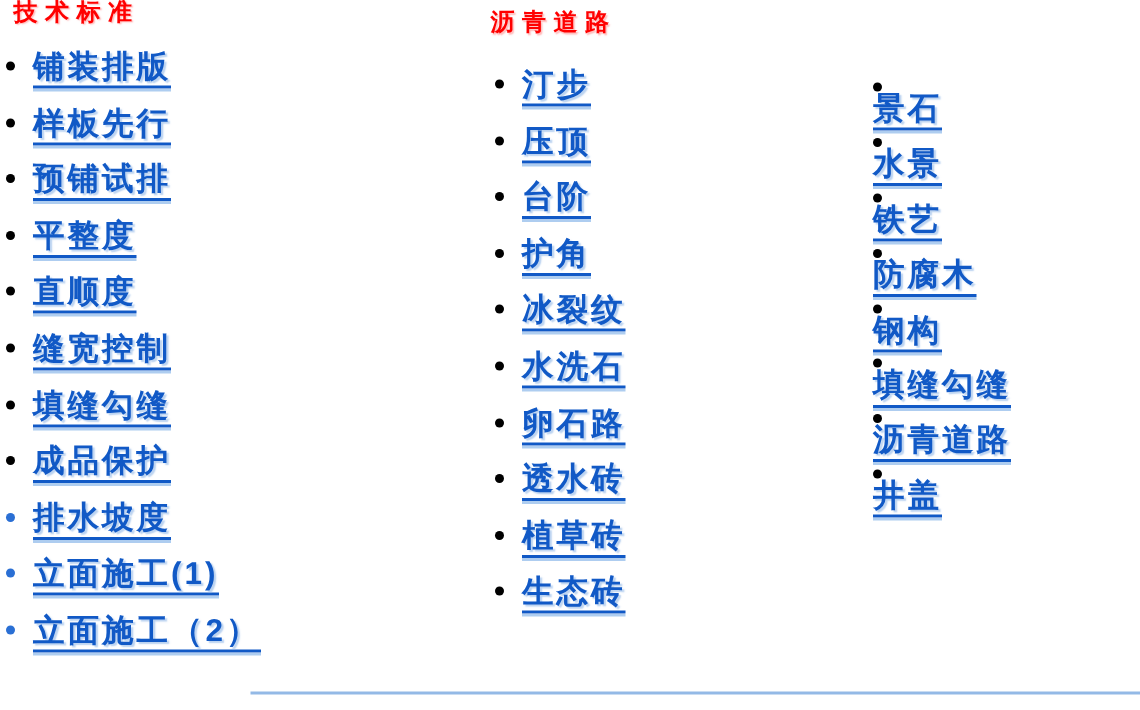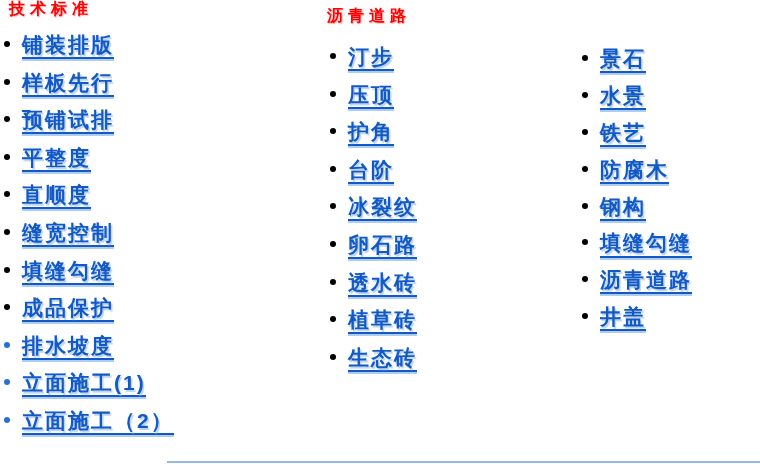--- a/index.html
+++ b/index.html
@@ -12,21 +12,21 @@
     letter-spacing:5px;white-space:nowrap;line-height:1.05;
     text-shadow:1px 1px 1px rgba(255,130,130,.55);
   }
   #h-tech{left:9px;top:1px;}
   #h-sub{left:327px;top:8px;}
   .col{position:absolute;}
   #col-tech{left:4px;top:33px;}
   #col-sub{left:330px;top:45px;}
   #col-misc{left:582px;top:47px;}
   .row{display:flex;align-items:flex-start;height:37.6px;}
-  #col-misc .row{height:36.9px;}
+  #col-misc .row{height:36.9px;flex-direction:column;}
   .bullet{
     width:6px;height:6px;border-radius:50%;background:#000000;
     margin:8px 12px 0 0;flex:none;
   }
   .bullet.blue{background:#2a6fd4;}
   .link{
     font-size:21px;font-weight:bold;color:#1159c6;letter-spacing:2px;
     line-height:1.1;white-space:nowrap;cursor:pointer;
     border-bottom:2px solid #1159c6;
     box-shadow:0 2px 0 #aecdf0;
@@ -95,29 +95,33 @@
   <div class="row">
       <span class="bullet"></span>
       <span class="link">汀步</span>
     </div>
   <div class="row">
       <span class="bullet"></span>
       <span class="link">压顶</span>
     </div>
   <div class="row">
       <span class="bullet"></span>
+      <span class="link">台阶</span>
+    </div>
+  <div class="row">
+      <span class="bullet"></span>
       <span class="link">护角</span>
     </div>
   <div class="row">
       <span class="bullet"></span>
-      <span class="link">台阶</span>
+      <span class="link">冰裂纹</span>
     </div>
   <div class="row">
       <span class="bullet"></span>
-      <span class="link">冰裂纹</span>
+      <span class="link">水洗石</span>
     </div>
   <div class="row">
       <span class="bullet"></span>
       <span class="link">卵石路</span>
     </div>
   <div class="row">
       <span class="bullet"></span>
       <span class="link">透水砖</span>
     </div>
   <div class="row">

